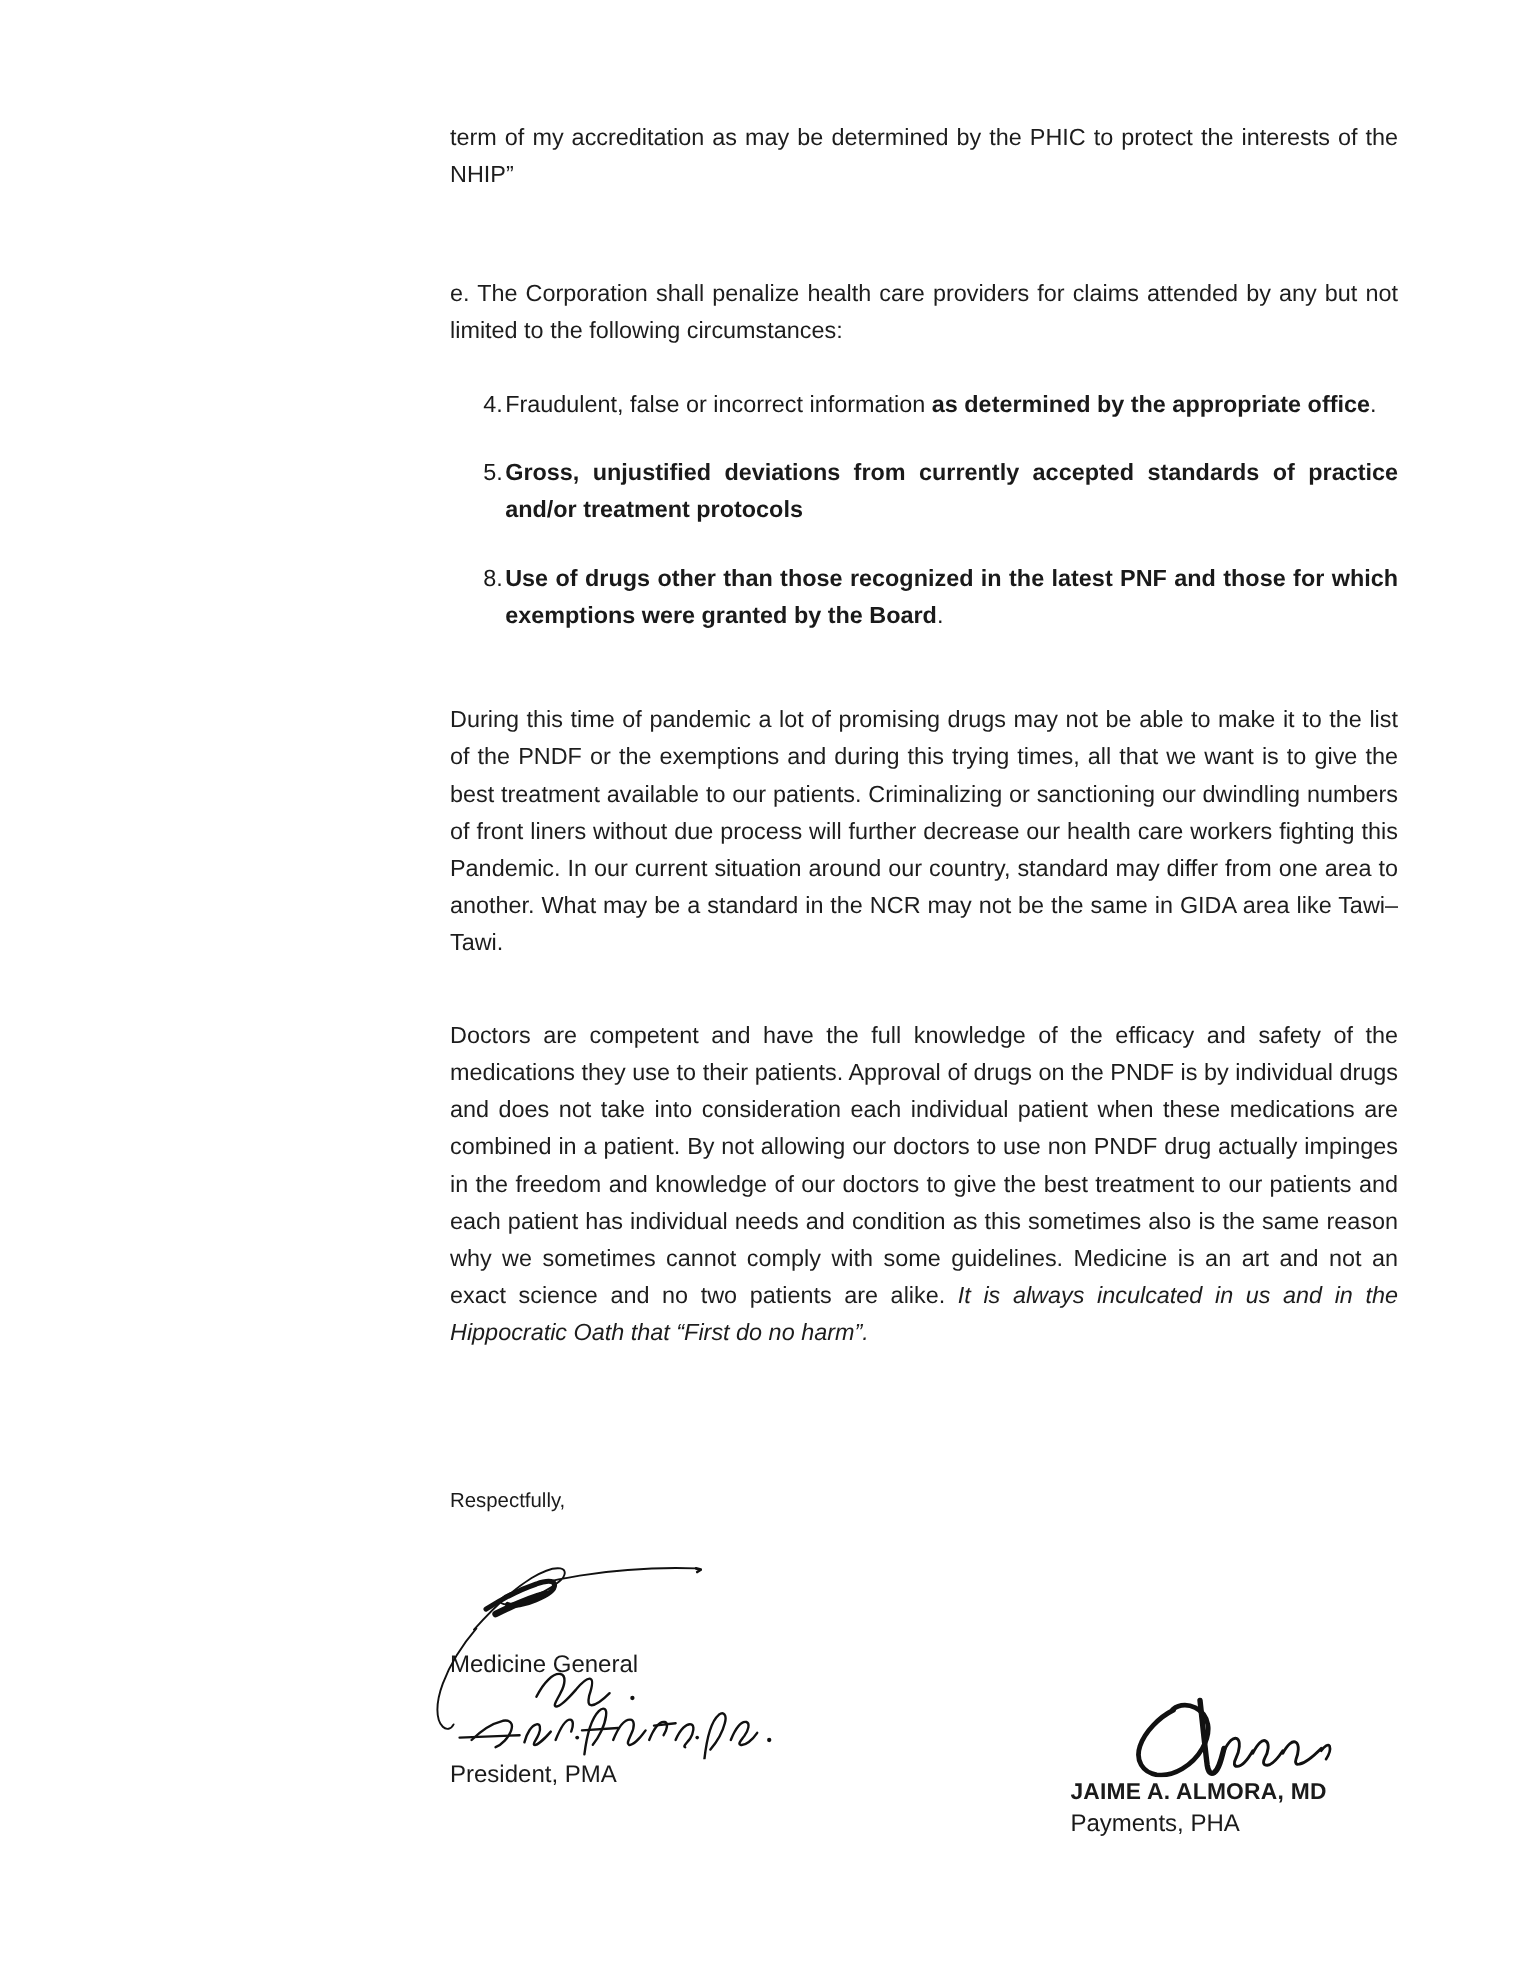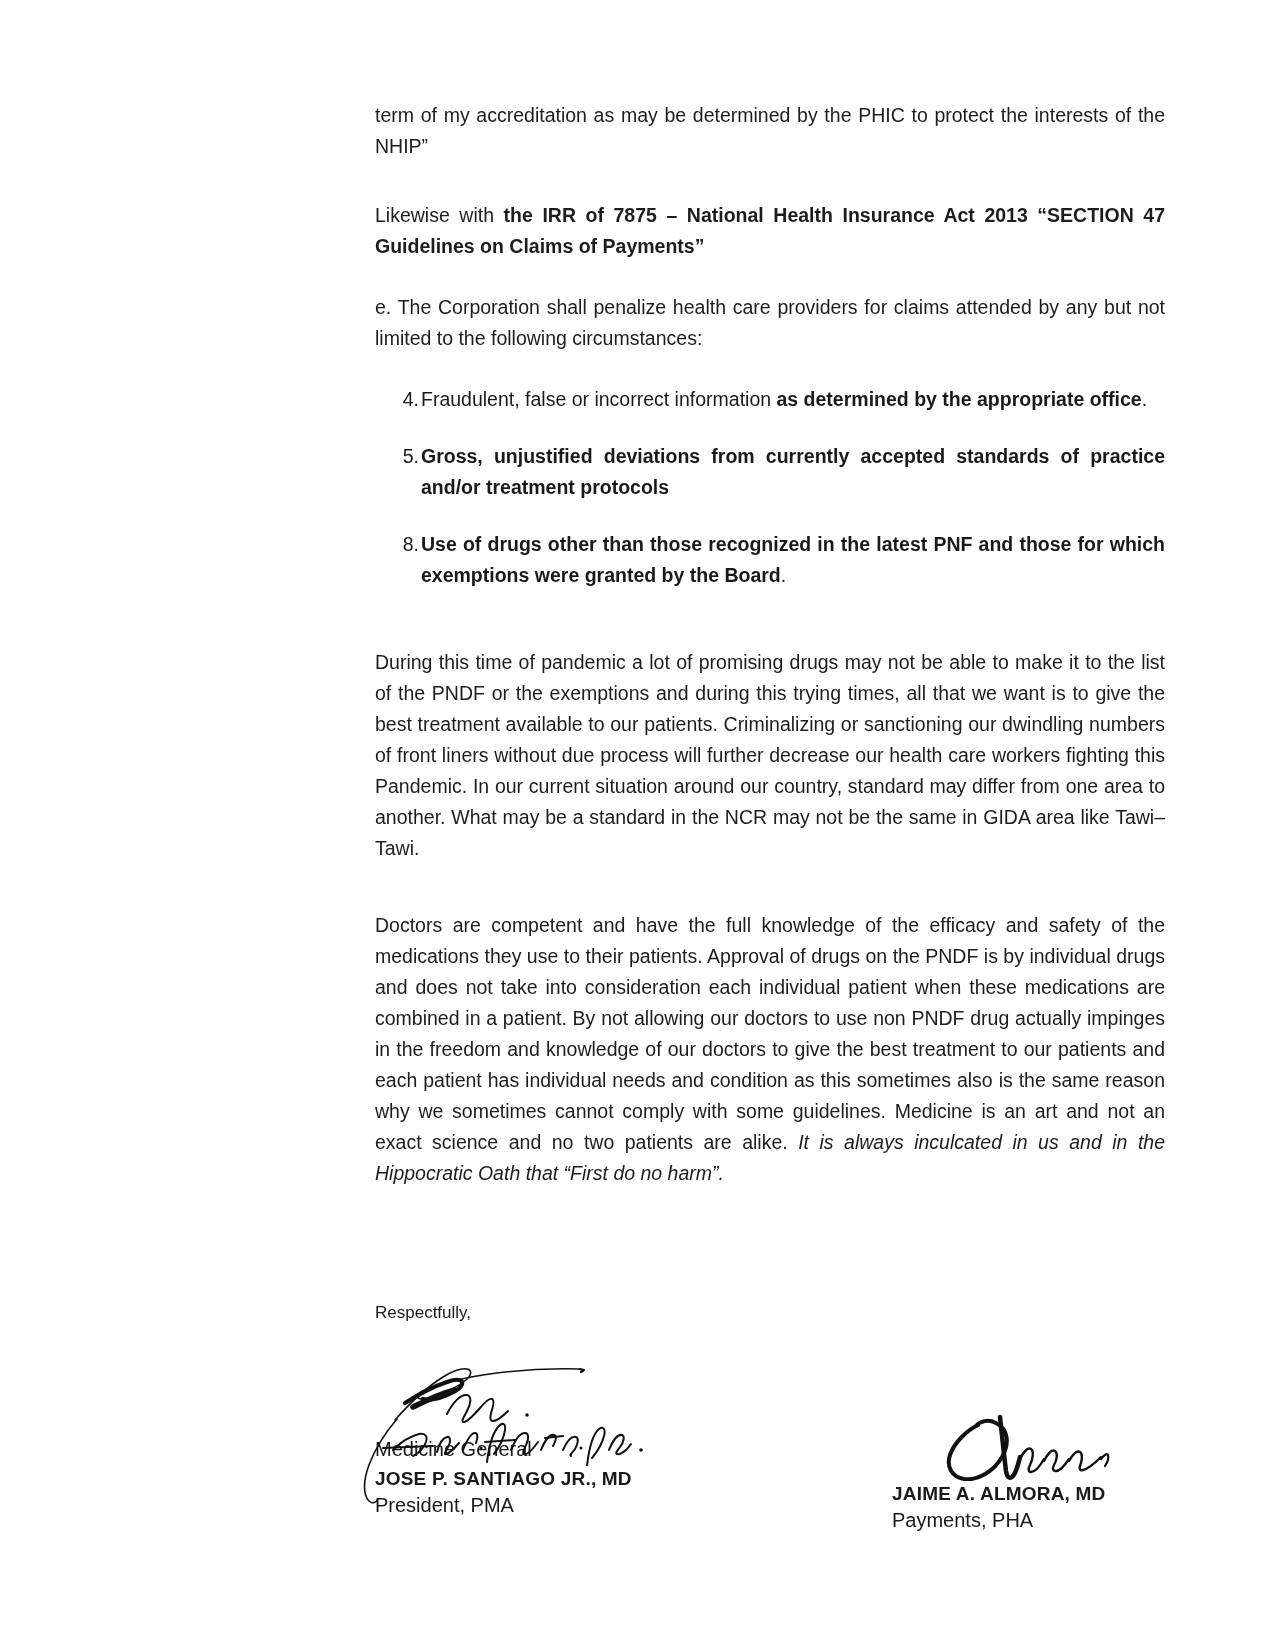--- a/index.html
+++ b/index.html
@@ -116,21 +116,20 @@
 <body>
 
 <div class="page">
 
   <div class="content">
 
     <p class="body">term of my accreditation as may be determined by the PHIC to protect the interests of the NHIP”</p>
 
     <div class="gap-lg"></div>
 
-    <p class="body"><span>Likewise with </span><b>the IRR of 7875 – National Health Insurance Act 2013 “SECTION 47 Guidelines on Claims of Payments”</b></p>
 
     <div class="gap-md"></div>
 
     <p class="body">e. The Corporation shall penalize health care providers for claims attended by any but not limited to the following circumstances:</p>
 
     <div class="gap-md"></div>
 
     <ol class="circ">
       <li>
         <span class="num">4.</span><span>Fraudulent, false or incorrect information </span><b>as determined by the appropriate office</b><span>.</span>
@@ -195,21 +194,20 @@
             <path d="M166 70 C170 60, 175 54, 179 55 C182 56, 181 61, 178 66"></path>
             <path d="M170 58 L188 56"></path>
             <path d="M188 70 C192 61, 197 56, 201 57 C204 58, 203 64, 200 69 C197 73, 194 75, 196 76"></path>
             <circle cx="206" cy="68" r="1.5" fill="#111111" stroke="none"></circle>
             <path d="M212 86 C214 68, 218 54, 224 49 C228 46, 231 49, 229 56 C227 64, 222 72, 217 78"></path>
             <path d="M234 70 C238 60, 243 54, 247 55 C250 56, 249 62, 245 67 C242 71, 240 73, 242 74 C246 75, 252 70, 256 64"></path>
             <circle cx="266" cy="70" r="1.8" fill="#111111" stroke="none"></circle>
           </g>
         </svg>
       </div>
-      <div class="name">JOSE P. SANTIAGO JR., MD</div>
       <div class="title-sub">President, PMA</div>
     </div>
 
     <div class="signer right">
       <div class="sigimg">
         <svg width="300" height="86" viewBox="0 0 300 86">
           <g fill="none" stroke="#111111" stroke-linecap="round" stroke-linejoin="round">
             <path d="M86 30 C74 36, 62 48, 58 60 C54 72, 60 82, 72 84 C86 86, 102 76, 110 62 C118 48, 116 34, 104 28 C96 24, 88 26, 84 31" stroke-width="4"></path>
             <path d="M108 22 C110 40, 112 60, 114 76 C115 82, 117 84, 120 82 C124 79, 126 70, 128 62" stroke-width="4.5"></path>
             <path d="M128 64 C132 56, 136 52, 139 54 C142 56, 141 64, 138 70 C136 74, 136 77, 139 77 C143 77, 148 71, 152 64" stroke-width="2.4"></path>

